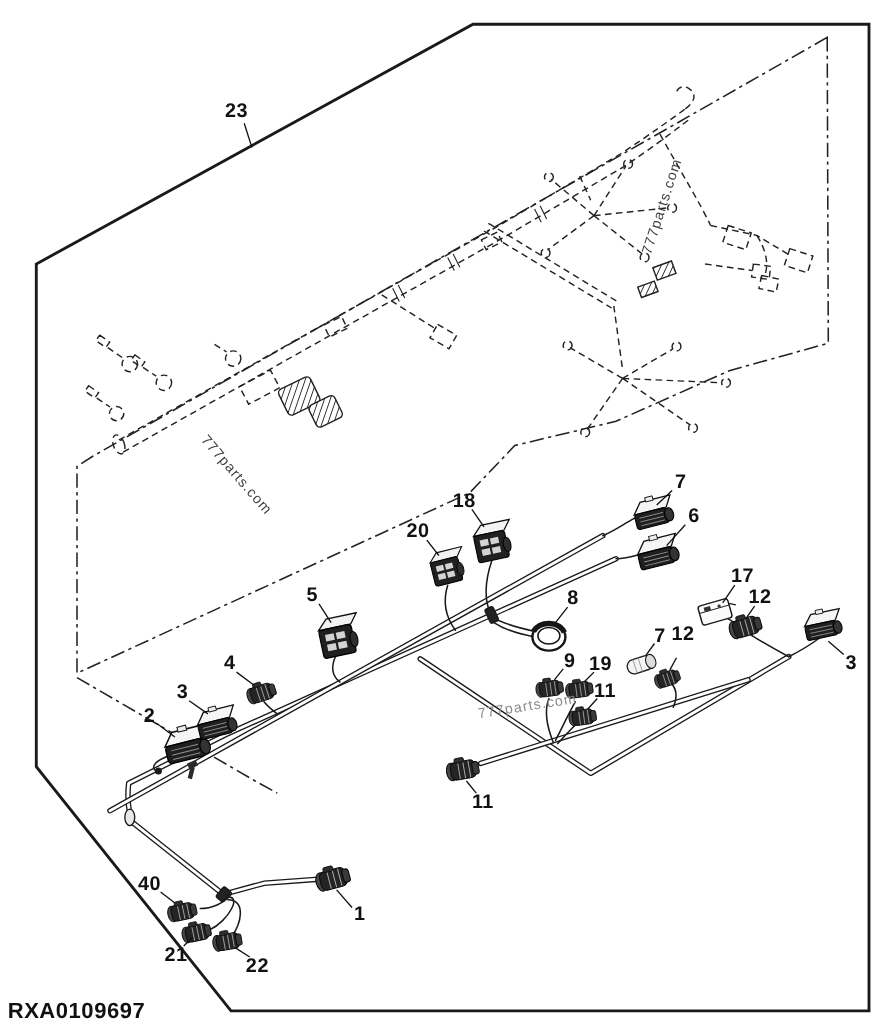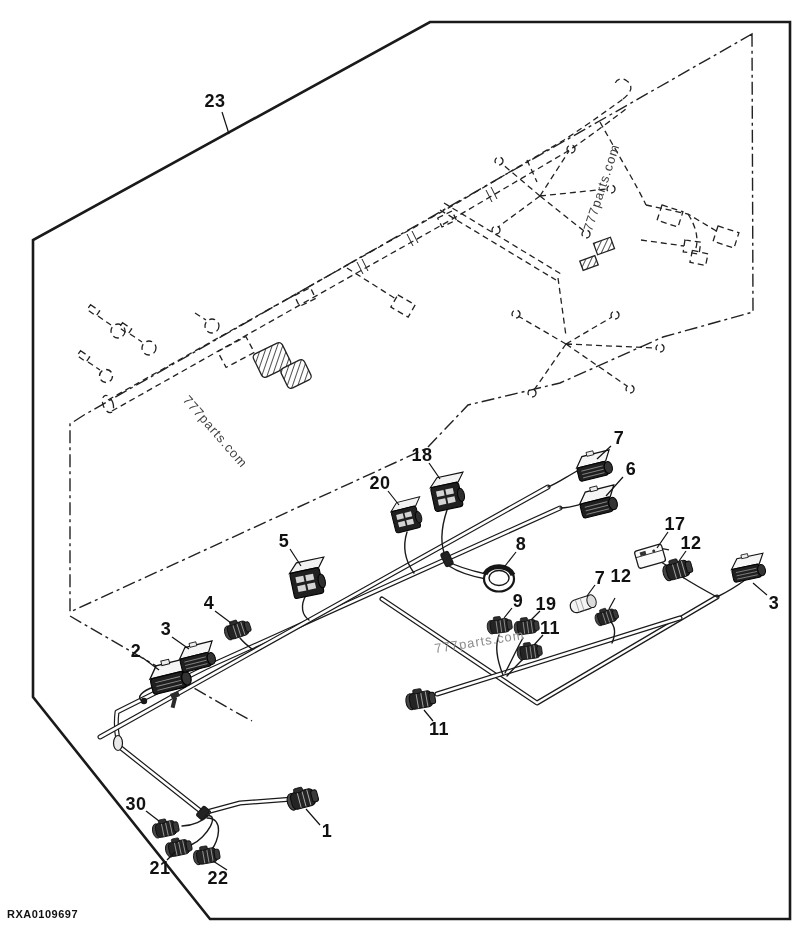--- a/index.html
+++ b/index.html
@@ -10,21 +10,21 @@
   .stage svg{position:absolute;left:0;top:0;}
   .callout{
     position:absolute;transform:translate(-50%,-50%);
     font-family:"Liberation Sans",sans-serif;font-weight:700;
     font-size:18px;color:#111;letter-spacing:.5px;white-space:nowrap;
     user-select:none;
   }
   .drawnum{
     position:absolute;left:7px;top:908px;
     font-family:"Liberation Sans",sans-serif;font-weight:700;
-    font-size:11px;color:#111;letter-spacing:.5px;
+    font-size:20px;color:#111;letter-spacing:.5px;
   }
   .wm{
     position:absolute;font-family:"Liberation Sans",sans-serif;
     font-size:13px;letter-spacing:1px;white-space:nowrap;
     transform-origin:center center;user-select:none;
   }
   .wm1{left:556px;top:180px;transform:rotate(-72deg);color:#3f3f3f;}
   .wm2{left:170px;top:424px;transform:rotate(49deg);color:#3f3f3f;}
   .wm3{left:434px;top:634px;transform:rotate(-9deg);color:#8c8c8c;}
 </style>
@@ -324,23 +324,23 @@
   <span class="callout" style="left:546px;top:604px">19</span>
   <span class="callout" style="left:550px;top:628px">11</span>
   <span class="callout" style="left:621px;top:576px">12</span>
   <span class="callout" style="left:600px;top:578px">7</span>
   <span class="callout" style="left:691px;top:543px">12</span>
   <span class="callout" style="left:675px;top:524px">17</span>
   <span class="callout" style="left:439px;top:729px">11</span>
   <span class="callout" style="left:774px;top:603px">3</span>
   <span class="callout" style="left:380px;top:483px">20</span>
   <span class="callout" style="left:422px;top:455px">18</span>
-  <span class="callout" style="left:136px;top:804px">30</span>
+  <span class="callout" style="left:136px;top:804px">40</span>
   <span class="callout" style="left:160px;top:868px">21</span>
-  <span class="callout" style="left:218px;top:878px">22</span>
+  <span class="callout" style="left:234px;top:878px">22</span>
   <span class="callout" style="left:215px;top:101px">23</span>
 
   <span class="wm wm1">777parts.com</span>
   <span class="wm wm2">777parts.com</span>
   <span class="wm wm3">777parts.com</span>
 
   <div class="drawnum">RXA0109697</div>
 </div>
 
 </body></html>

